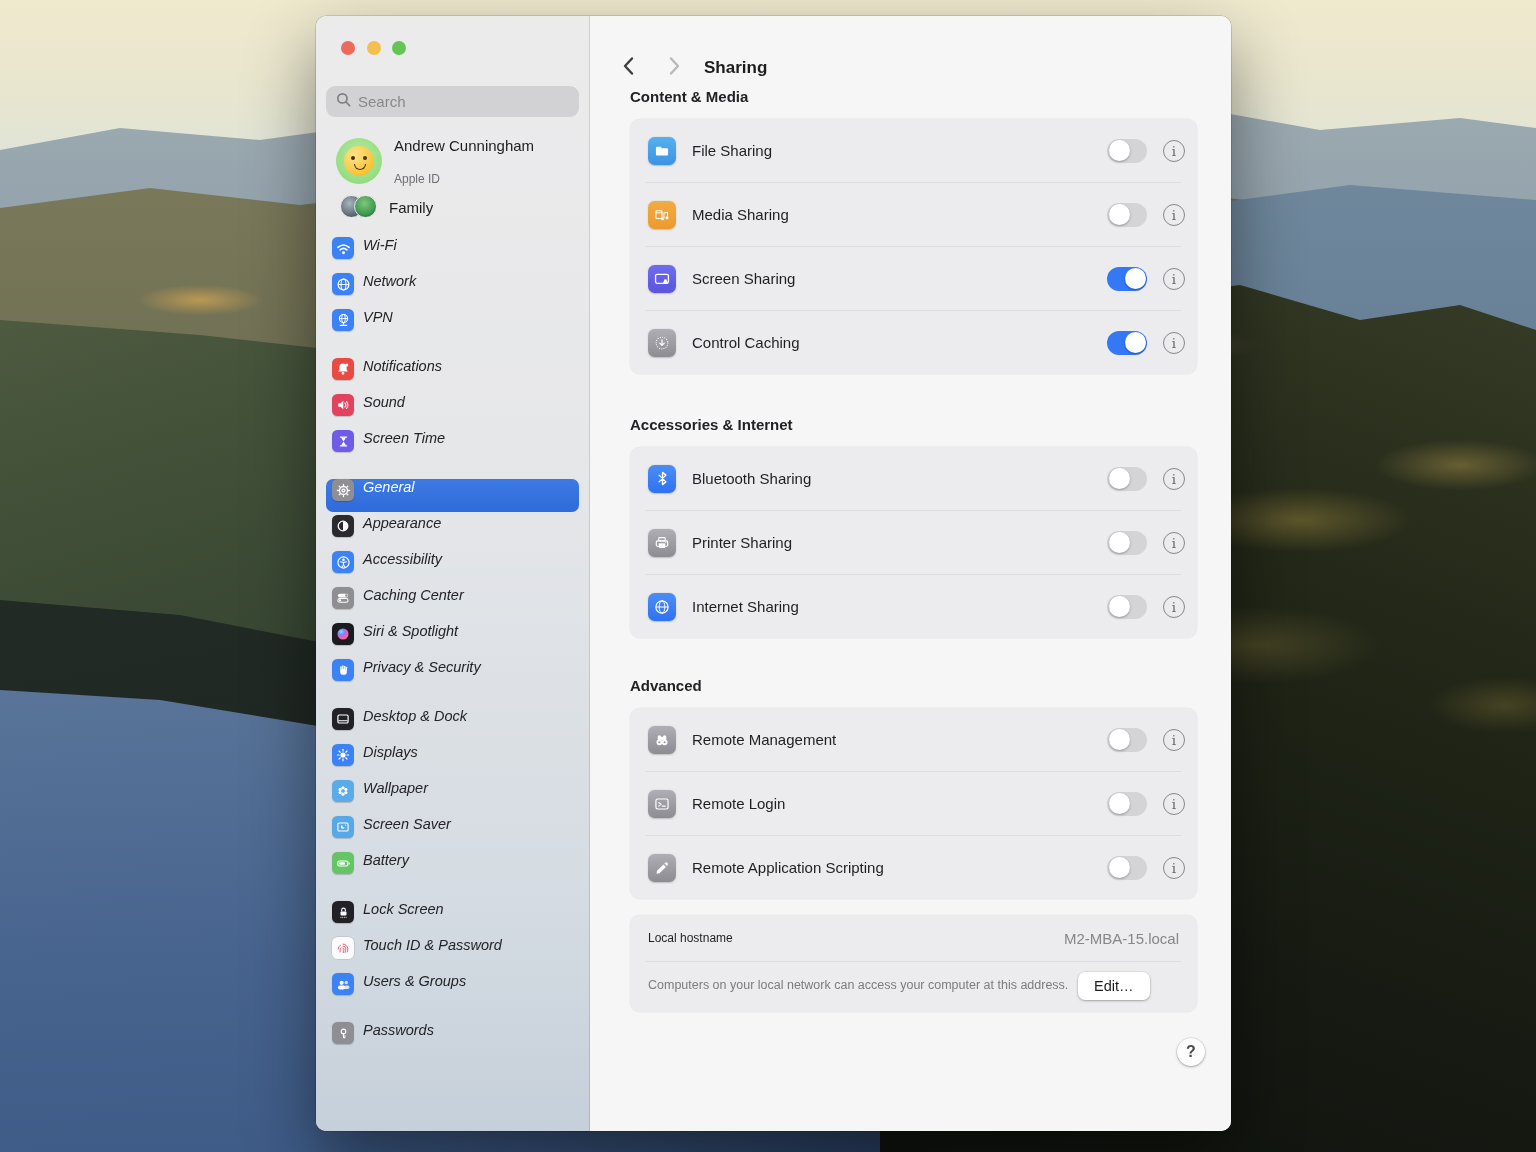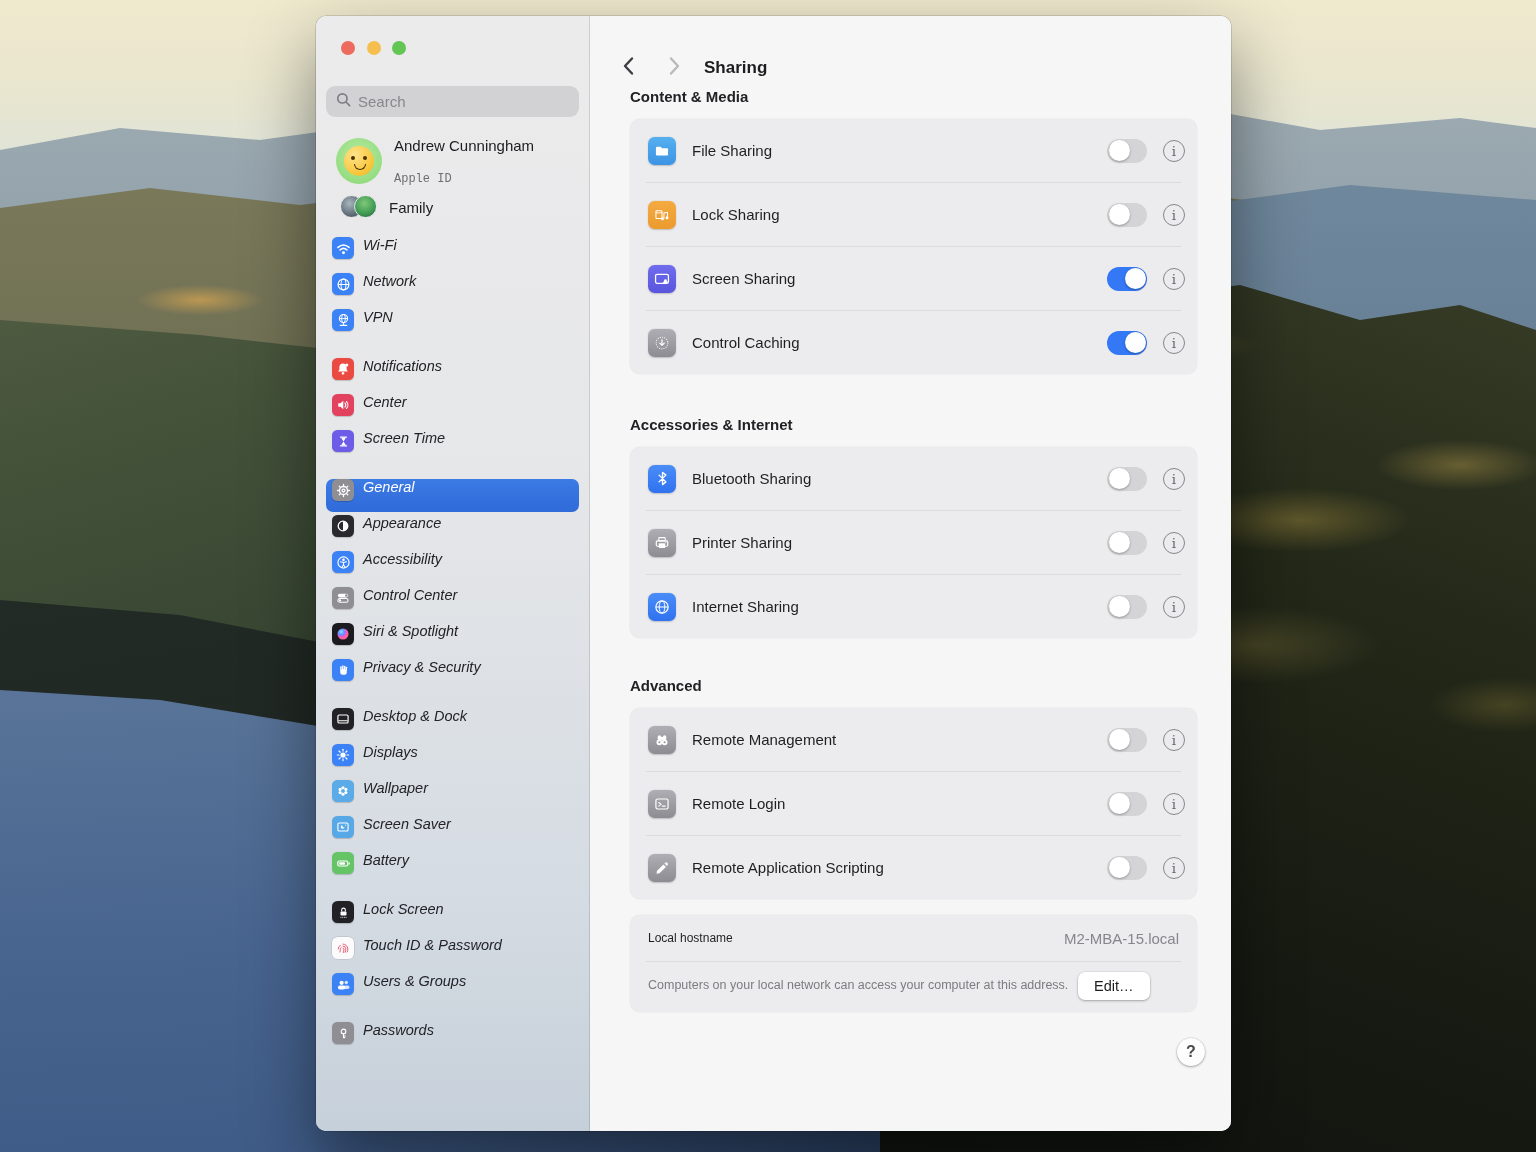--- a/index.html
+++ b/index.html
@@ -56,21 +56,21 @@
   .search { margin-top:31px; height:31px; border-radius:9px; background:#d2d2d4; display:flex; align-items:center; gap:7px; padding:12px 10px; }
   .search svg { flex:none; }
   .search-ph { color:#88888c; font-size:15px; }
 
   .profile { display:flex; align-items:center; gap:12px; margin-top:20px; padding-left:10px; height:48px; }
   .avatar { width:46px; height:46px; border-radius:50%; background:radial-gradient(circle at 50% 40%,#b6eba2 0%,#96dd82 70%,#86d474 100%); display:flex; align-items:center; justify-content:center; flex:none; overflow:hidden; }
   .avatar .face { width:30px; height:30px; border-radius:50%; background:radial-gradient(circle at 35% 30%,#ffe38a,#f7c437 70%,#eaa92a 100%); position:relative; }
   .avatar .face:before { content:""; position:absolute; left:7px; top:10px; width:4px; height:4px; border-radius:50%; background:#4a3206; box-shadow:12px 0 0 #4a3206; }
   .avatar .face:after { content:""; position:absolute; left:10px; top:18px; width:10px; height:5px; border-radius:0 0 10px 10px; border:1.6px solid #4a3206; border-top:none; }
   .p-name { font-size:15px; color:#1d1d1f; }
-  .p-sub { font-size:12px; color:#6e6e73; margin-top:18px;font-family:Liberation Mono, monospace; }
+  .p-sub { font-size:12px; color:#6e6e73; margin-top:18px; }
 
   .family { display:flex; align-items:center; gap:11px; margin-top:8px; padding-left:14px; height:28px; }
   .fam-avatars { position:relative; width:38px; height:24px; flex:none; }
   .fam-avatars .fa { position:absolute; width:23px; height:23px; border-radius:50%; border:1.5px solid #e3e5e8; }
   .fa.one { left:0; top:0; background:radial-gradient(circle at 40% 35%,#a8b6c0,#5d6a74 65%,#37414b); }
   .fa.two { left:14px; top:0; background:radial-gradient(circle at 45% 35%,#7fc77a,#3e9a51 60%,#23503a); }
   .fam-label { font-size:15px; color:#1d1d1f; }
 
   .group { margin-top:16px; }
   .side-row { display:flex; align-items:flex-start; gap:9px; height:33px; margin-bottom:3px; border-radius:7px; padding:0 6px;font-style:italic; }
@@ -214,21 +214,21 @@
             </span>
           <span class="side-label">Notifications</span>
         </div>
         <div class="side-row">
           <span class="tile" style="background:#e3425f">
               <svg width="16" height="16" viewBox="0 0 22 22">
                 <polygon points="4.5,8.6 7.6,8.6 11.4,5.2 11.4,16.8 7.6,13.4 4.5,13.4" fill="#fff"></polygon>
                 <path d="M13.6 8.2 a4 4 0 0 1 0 5.6 M15.8 6.2 a7 7 0 0 1 0 9.6" fill="none" stroke="#fff" stroke-width="1.5" stroke-linecap="round"></path>
               </svg>
             </span>
-          <span class="side-label">Center</span>
+          <span class="side-label">Sound</span>
         </div>
         <div class="side-row">
           <span class="tile" style="background:#6c5ce7">
               <svg width="15" height="15" viewBox="0 0 22 22">
                 <path d="M6.5 4.5 h9 M6.5 17.5 h9" stroke="#fff" stroke-width="1.8" stroke-linecap="round"></path>
                 <path d="M7.5 5.5 h7 L11 11 z M7.5 16.5 h7 L11 11 z" fill="#fff"></path>
               </svg>
             </span>
           <span class="side-label">Screen Time</span>
         </div>
@@ -268,21 +268,21 @@
         </div>
         <div class="side-row">
           <span class="tile" style="background:#8e8e93">
               <svg width="16" height="16" viewBox="0 0 22 22">
                 <rect x="4" y="5.2" width="14" height="5" rx="2.5" fill="#fff"></rect>
                 <circle cx="15.5" cy="7.7" r="1.7" fill="#8e8e93"></circle>
                 <rect x="4" y="11.8" width="14" height="5" rx="2.5" fill="none" stroke="#fff" stroke-width="1.4"></rect>
                 <circle cx="6.9" cy="14.3" r="1.6" fill="#fff"></circle>
               </svg>
             </span>
-          <span class="side-label">Control Center</span>
+          <span class="side-label">Caching Center</span>
         </div>
         <div class="side-row">
           <span class="tile" style="background:#1b1b1f">
               <svg width="16" height="16" viewBox="0 0 22 22">
                 <defs>
                   <radialGradient id="siriGrad" cx="35%" cy="30%">
                     <stop offset="0%" stop-color="#9be0ff"></stop>
                     <stop offset="45%" stop-color="#5aa0ff"></stop>
                     <stop offset="75%" stop-color="#a66bff"></stop>
                     <stop offset="100%" stop-color="#ff5fa2"></stop>
@@ -473,21 +473,21 @@
                 <svg width="20" height="20" viewBox="0 0 28 28">
                   <rect x="5.5" y="8" width="8.5" height="11" rx="1.2" fill="none" stroke="#fff" stroke-width="1.5"></rect>
                   <line x1="5.5" y1="11" x2="14" y2="11" stroke="#fff" stroke-width="1.2"></line>
                   <g fill="#fff">
                     <circle cx="14.6" cy="19.2" r="2.1"></circle>
                     <circle cx="21" cy="18" r="2.1"></circle>
                     <path d="M16 19.2 V10.6 L22.4 9.3 V18 h-1.4 V11 L17.4 11.8 v7.4 z"></path>
                   </g>
                 </svg>
               </span>
-            <span class="row-label">Lock Sharing</span>
+            <span class="row-label">Media Sharing</span>
             <span class="switch">
                 <span class="knob"></span>
               </span>
             <span class="info">i</span>
           </div>
           <div class="sep"></div>
           <div class="row">
             <span class="btile" style="background:linear-gradient(180deg,#6f6cee,#5a55dd)">
                 <svg width="20" height="20" viewBox="0 0 28 28">
                   <rect x="5" y="7.5" width="18" height="12.5" rx="2" fill="none" stroke="#fff" stroke-width="1.8"></rect>

